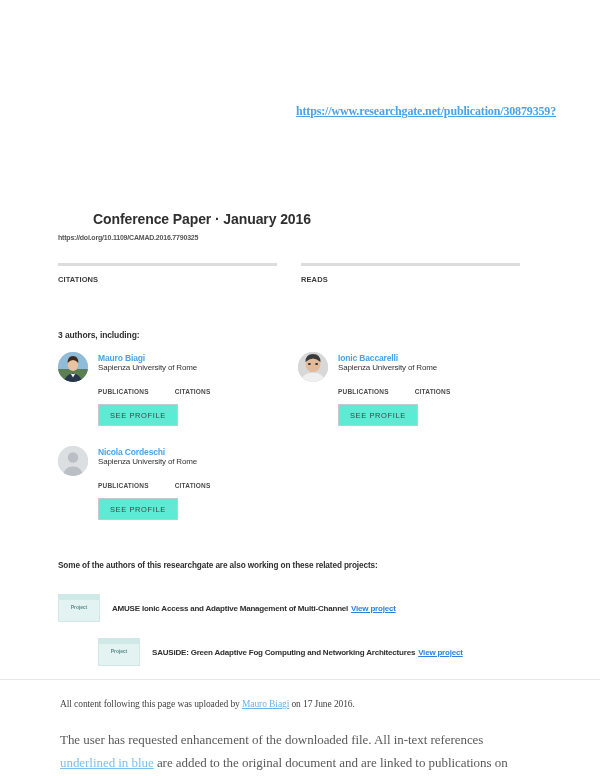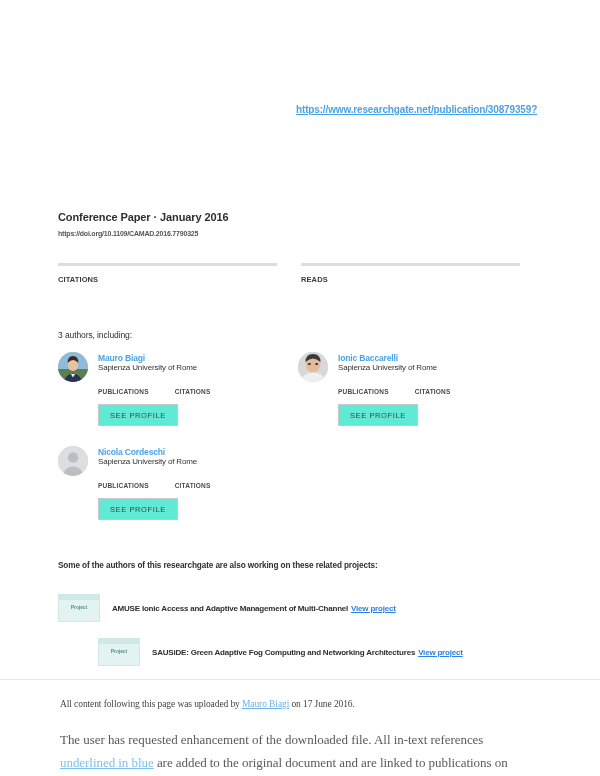--- a/index.html
+++ b/index.html
@@ -30,41 +30,43 @@
     font-weight: bold;
     letter-spacing: -0.3px;
     color: #00ccbb;
     font-family: "DejaVu Sans", sans-serif;
     filter: blur(0.35px);
   }
   .rg-url {
     position: absolute;
     left: 296px;
     top: 104px;
-    font-size: 10px;
+    font-size: 12px;
     font-weight: bold;
     color: #4aa3e8;
     letter-spacing: -0.15px;
     white-space: nowrap;
     filter: blur(0.5px);
+    font-family: Liberation Serif, serif;
   }
 
   
   .meta-block {
     position: absolute;
     left: 58px;
     top: 211px;
   }
   .meta-type {
-    font-size: 11px;
+    font-size: 14px;
     font-weight: bold;
     color: #2f2f2f;
     letter-spacing: -0.1px;
     filter: blur(0.45px);
     white-space: nowrap;
+    margin-left: 35px;
   }
   .meta-doi {
     margin-top: 7px;
     font-size: 7px;
     font-weight: bold;
     color: #555555;
     letter-spacing: -0.2px;
     filter: blur(0.6px);
     white-space: nowrap;
   }
@@ -99,21 +101,21 @@
     color: #2b2b2b;
     filter: blur(0.4px);
   }
 
   
   .authors-head {
     position: absolute;
     left: 58px;
     top: 330px;
     font-size: 8.5px;
-    font-weight: normal;
+    font-weight: bold;
     color: #2f2f2f;
     letter-spacing: -0.1px;
     filter: blur(0.45px);
   }
   .authors-grid {
     position: absolute;
     left: 58px;
     top: 352px;
     width: 465px;
   }

